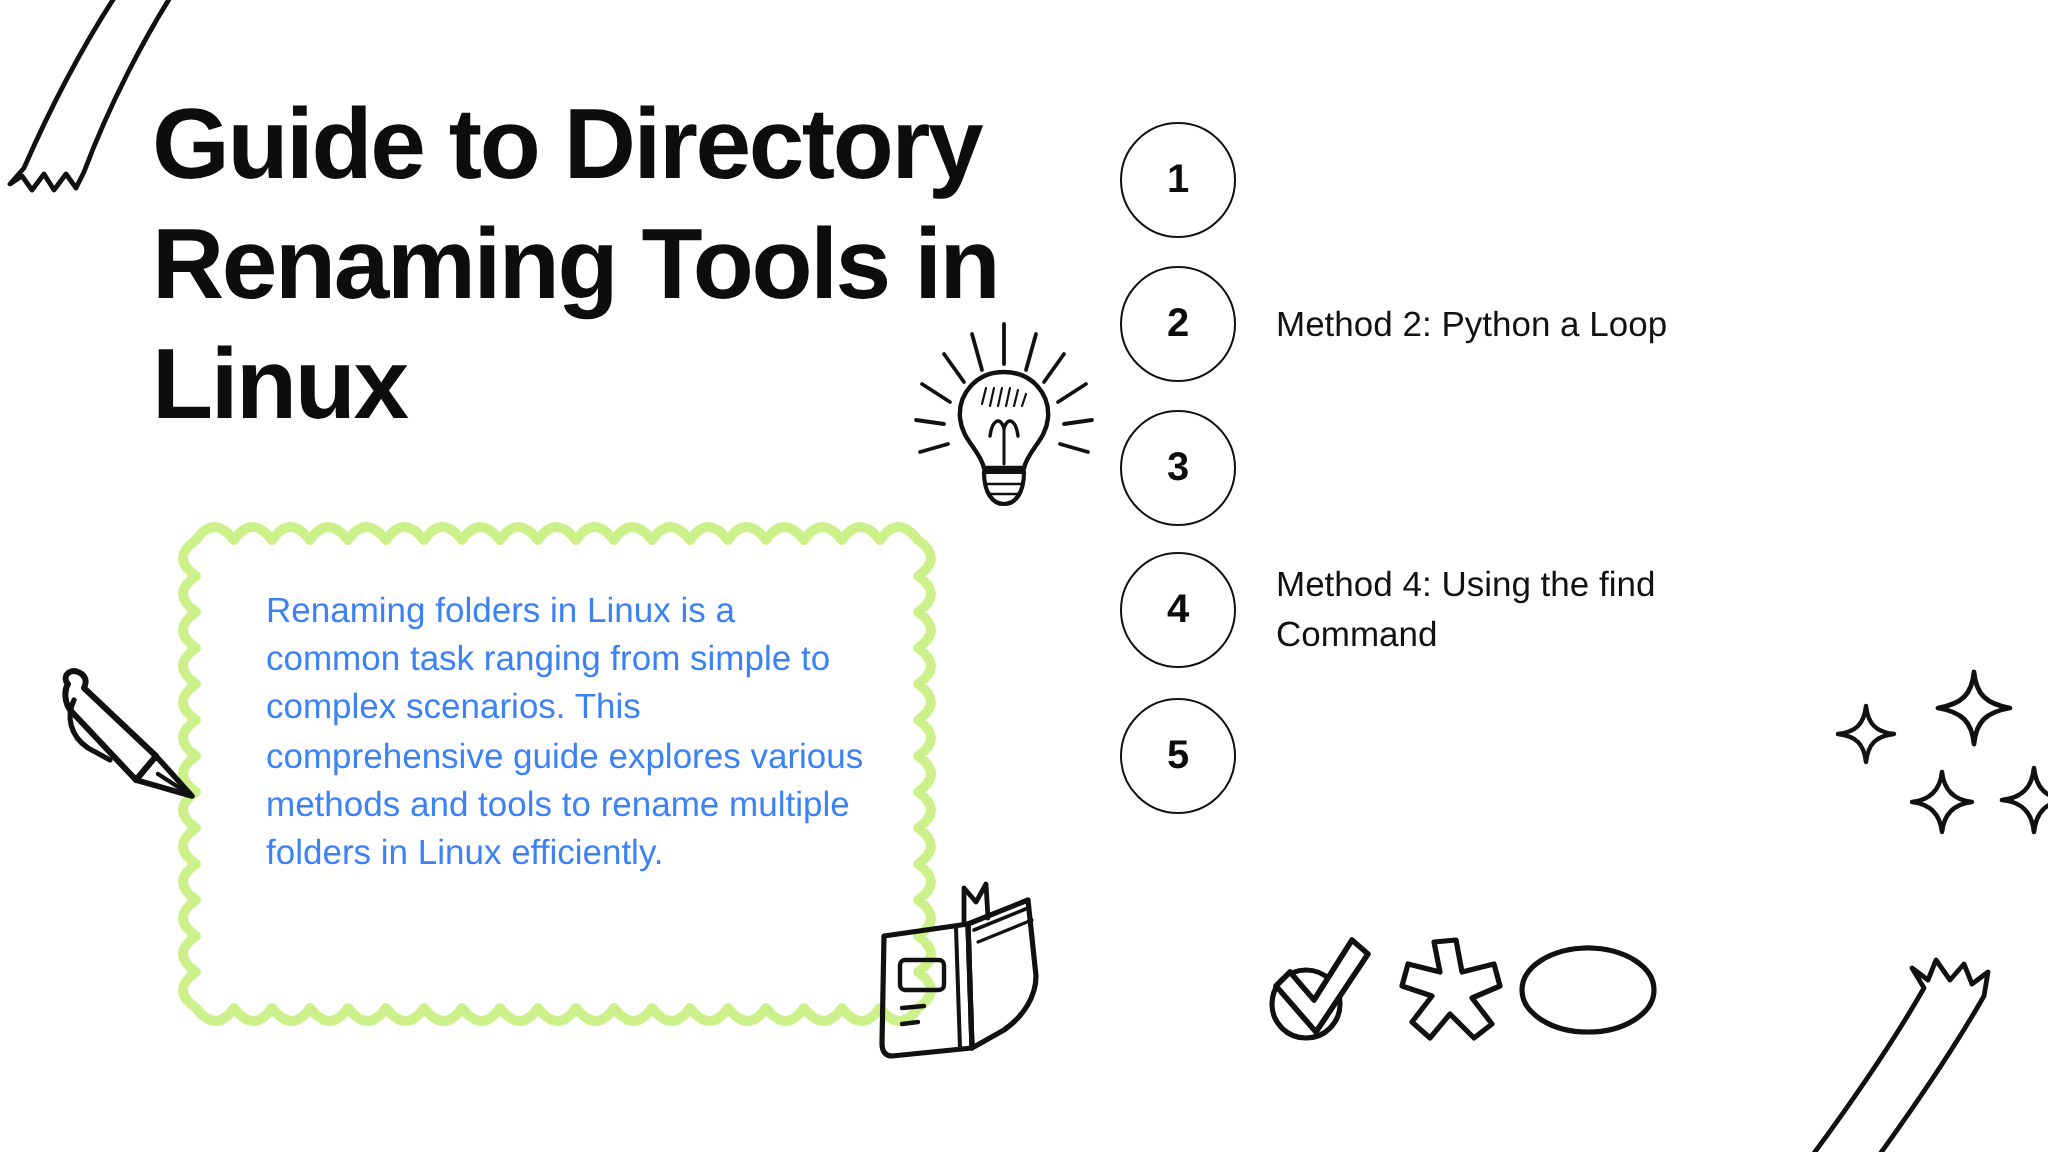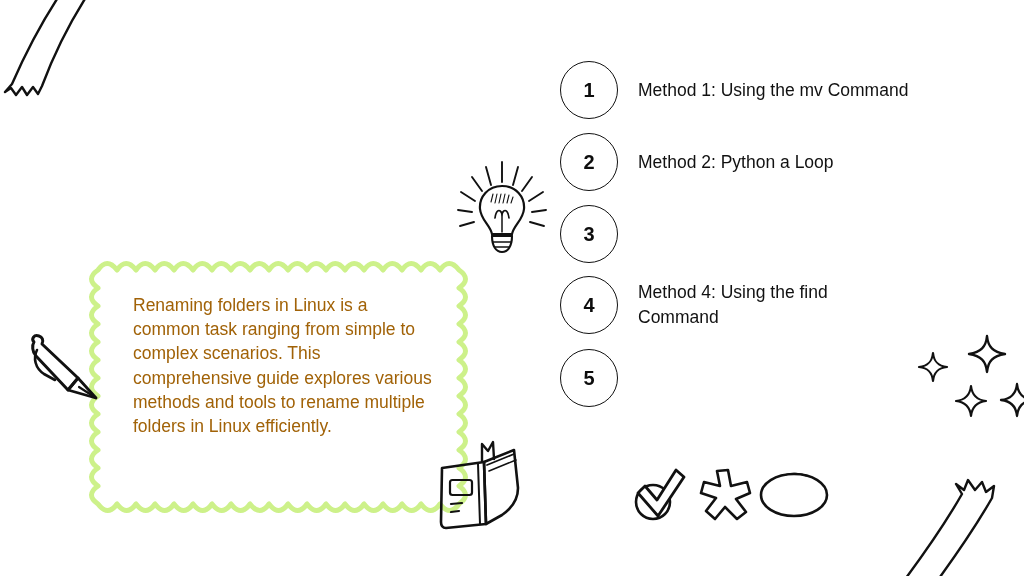--- a/index.html
+++ b/index.html
@@ -46,21 +46,21 @@
     height: 100%;
     display: block;
   }
   #intro-text {
     position: absolute;
     left: 45px;
     top: 37px;
     width: 300px;
     font-size: 17.5px;
     line-height: 24.2px;
-    color: #a16207;
+    color: #3b82f6;
     white-space: pre-line;
   }
 
   
   #method-list {
     position: absolute;
     left: 560px;
     top: 56px;
     width: 420px;
   }
@@ -97,20 +97,21 @@
     position: absolute;
     pointer-events: none;
   }
   .deco svg { display: block; overflow: visible; }
 </style>
 </head>
 <body>
 
 <div id="canvas">
 
+  <div id="page-title">Guide to Directory Renaming Tools in Linux</div>
 
   <div class="deco" style="left:0px; top:-4px; width:110px; height:110px;">
     <svg width="110" height="110" viewBox="0 0 110 110" fill="none">
       <path d="M63 -6 C44 22, 26 56, 12 88 L5 96 L11 92 L16 99 L22 91 L27 99 L33 91 L38 98 L42 90
                C54 58, 72 22, 92 -8" stroke="#111111" stroke-width="2.4" fill="none" stroke-linejoin="round" stroke-linecap="round"></path>
     </svg>
   </div>
 
   <div class="deco" style="left:450px; top:160px; width:105px; height:105px;">
     <svg width="105" height="105" viewBox="0 0 105 105" fill="none" stroke="#111111" stroke-width="1.9" stroke-linecap="round">
@@ -203,21 +204,20 @@
       <path d="M50 21 L50 4 L56 11 L61 2 L62 19" stroke-width="2.4"></path>
     </svg>
   </div>
 
   <div id="method-list">
 
     <div class="method-row" style="top:5px;">
       <div class="method-badge">
         <span>1</span>
       </div>
-      <div class="method-label">Method 1: Using the mv Command</div>
     </div>
 
     <div class="method-row" style="top:77px;">
       <div class="method-badge">
         <span>2</span>
       </div>
       <div class="method-label">Method 2: Python a Loop</div>
     </div>
 
     <div class="method-row" style="top:149px;">

